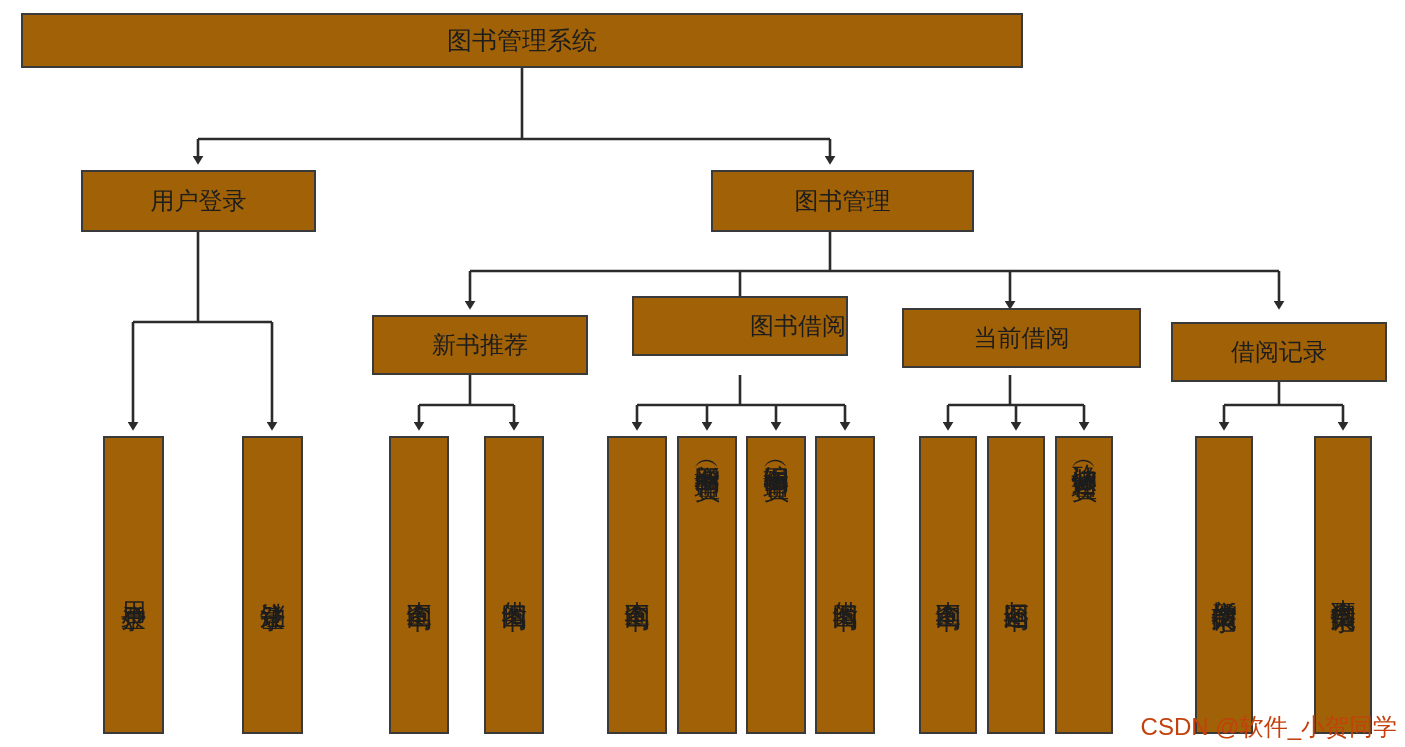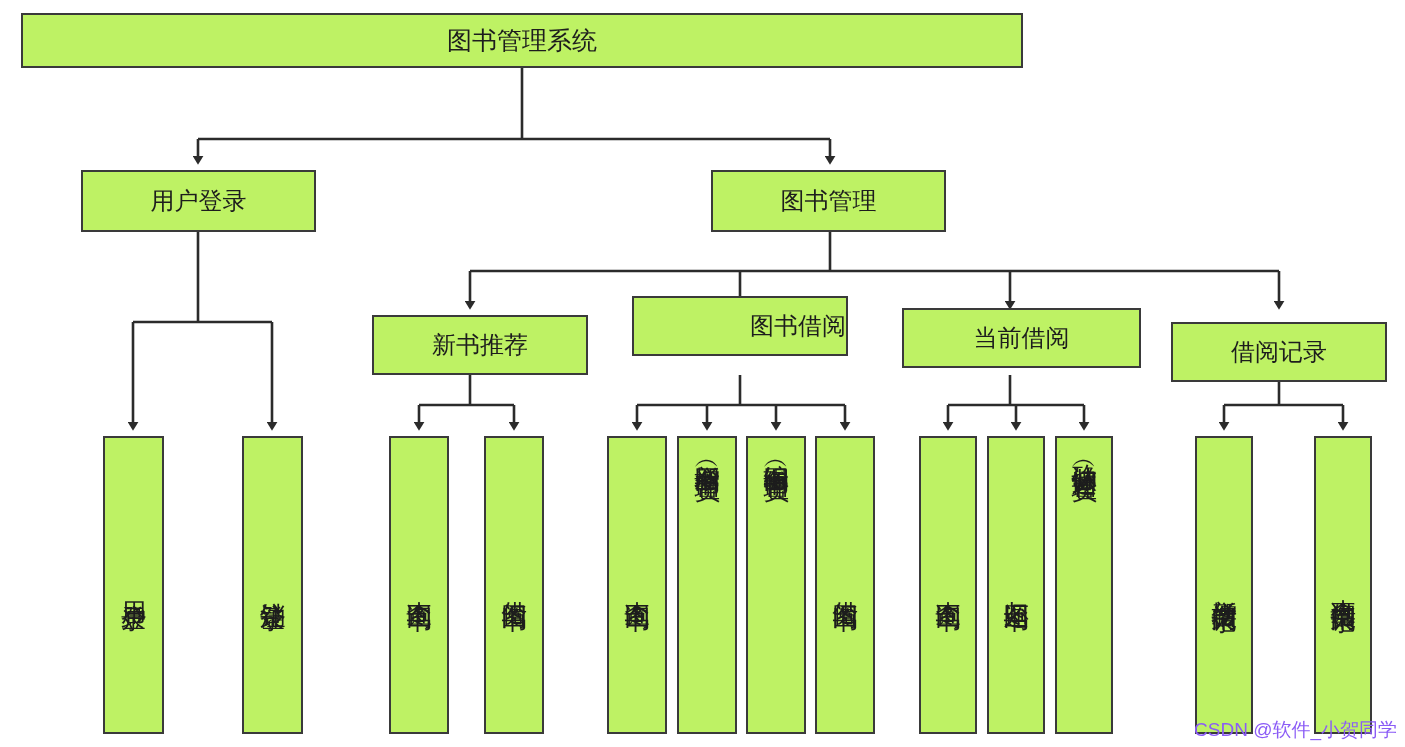--- a/index.html
+++ b/index.html
@@ -22,21 +22,21 @@
     left: 0;
     top: 0;
     width: 1405px;
     height: 747px;
     pointer-events: none;
   }
   .node {
     position: absolute;
     box-sizing: border-box;
     border: 2.2px solid #3a3a3a;
-    background: #bef264;
+    background: #a16207;
     display: flex;
     align-items: center;
     justify-content: center;
     color: #1d1d1d;
     z-index: 2;
   }
   .node-label {
     text-align: center;
     line-height: 1.24;
     white-space: nowrap;
@@ -60,22 +60,22 @@
     height: auto;
   }
   .node.vertical.center-v {
     align-items: center;
     padding-top: 0;
   }
   .watermark {
     position: absolute;
     right: 8px;
     bottom: 4px;
-    font-size: 19px;
-    color: #8b5cf6;
+    font-size: 24px;
+    color: #c2410c;
     z-index: 5;
     white-space: nowrap;
     font-family: "Liberation Sans", "DejaVu Sans", sans-serif;
   }
 </style>
 </head>
 <body>
 
 <div id="canvas">
 
@@ -129,21 +129,21 @@
     </g>
   </svg>
 
   <div class="node root horizontal" style="left:21px; top:13px; width:1002px; height:55px;">
     <span class="node-label">图书管理系统</span>
   </div>
 
   <div class="node horizontal" style="left:81px; top:170px; width:235px; height:62px;">
     <span class="node-label">用户登录</span>
   </div>
-  <div class="node horizontal" style="left:711px; top:170px; width:235px; height:62px;">
+  <div class="node horizontal" style="left:711px; top:170px; width:263px; height:62px;">
     <span class="node-label">图书管理</span>
   </div>
 
   <div class="node horizontal" style="left:372px; top:315px; width:216px; height:60px;">
     <span class="node-label">新书推荐</span>
   </div>
   <div class="node horizontal" style="left:632px; top:296px; width:216px; height:60px;justify-content:flex-end;">
     <span class="node-label">图书借阅</span>
   </div>
   <div class="node horizontal" style="left:902px; top:308px; width:239px; height:60px;">

